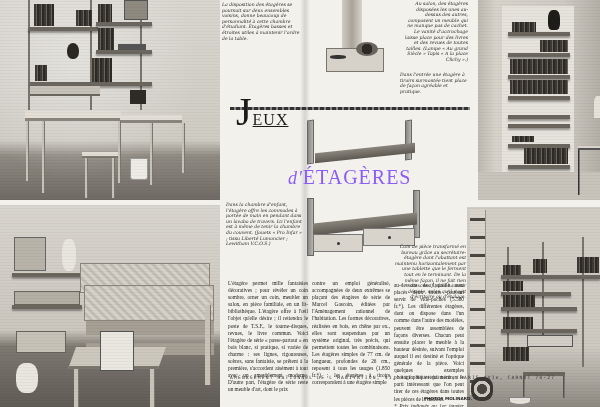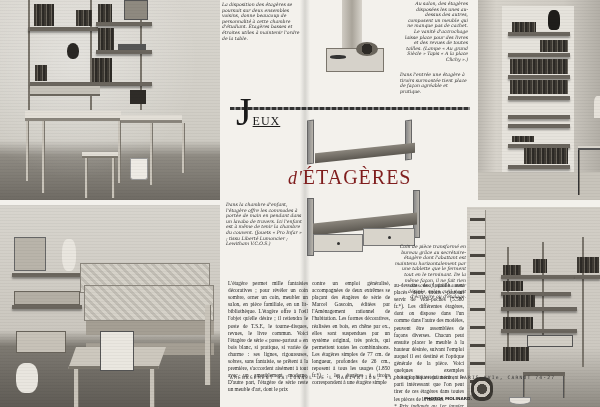--- a/index.html
+++ b/index.html
@@ -45,24 +45,24 @@
 
     
     #spine { position:absolute; left: 300px; top: 0; width: 10px; height: 407px;
       background: linear-gradient(90deg, rgba(0,0,0,0) 0%, rgba(0,0,0,0.12) 50%, rgba(0,0,0,0) 100%); }
 
     .caption { position:absolute; font-family: "DejaVu Serif", serif; font-style: italic; font-size: 4.6px; line-height: 5.6px; color:#2a2a2a; }
     .caption.right { text-align: right; }
 
     .title-jeux { position:absolute; left: 236px; top: 92px; font-family: "Liberation Serif", serif; color:#1b1b1b; letter-spacing: 1px; }
     .title-jeux .big { font-size: 40px; line-height: 40px; }
-    .title-jeux .small { font-size: 12px; line-height: 20px; text-decoration: underline; }
+    .title-jeux .small { font-size: 16px; line-height: 20px; text-decoration: underline; }
     .rule { position:absolute; height: 3px; background: repeating-linear-gradient(90deg,#333 0 4px,#888 4px 6px); }
 
-    .title-etag { position:absolute; left: 288px; top: 166px; font-family: "Liberation Serif", serif; color:#7f1d1d; font-size: 20px; letter-spacing: 1px; }
+    .title-etag { position:absolute; left: 288px; top: 166px; font-family: "Liberation Serif", serif; color:#8b5cf6; font-size: 20px; letter-spacing: 1px; }
     .title-etag .d { font-style: italic; font-size: 18px; }
 
     .wall-shelf { position:absolute; }
     .ws-side { position:absolute; width: 7px; background: linear-gradient(90deg,#888 0,#b8b4ac 100%); border:1px solid #666; }
     .ws-board { position:absolute; background: linear-gradient(180deg,#8a857c,#5d5952); transform: skewY(-6deg); }
     .ws-drawer { position:absolute; background:#d8d4cb; border:1px solid #777; }
     .knob { position:absolute; width:3px; height:3px; border-radius:50%; background:#333; }
 
     .article { position:absolute; top: 280px; font-family:"Liberation Serif", serif; font-size: 5.3px; line-height: 7.1px; text-align: justify; color:#222; }
     .footer-line { position:absolute; left: 230px; top: 375px; font-family:"DejaVu Sans Mono", monospace; font-size: 4.6px; letter-spacing: 1.2px; color:#333; white-space: nowrap; }

